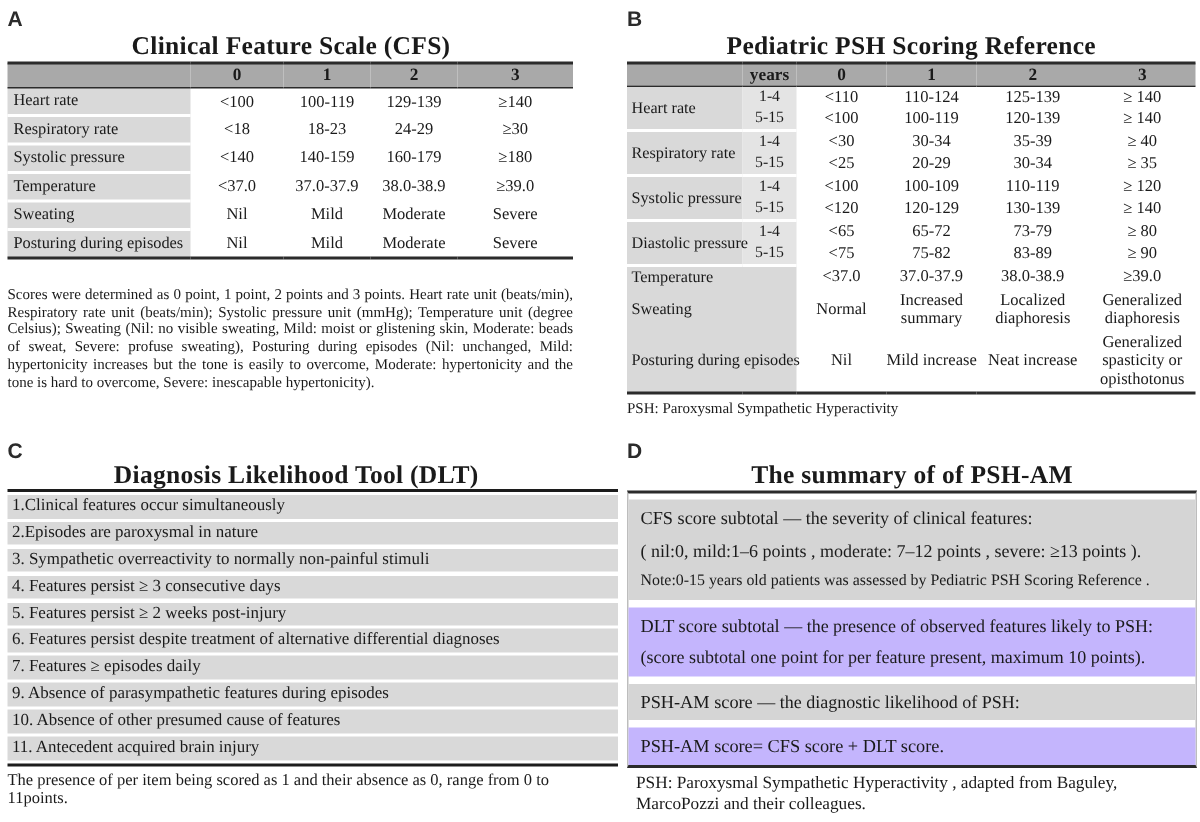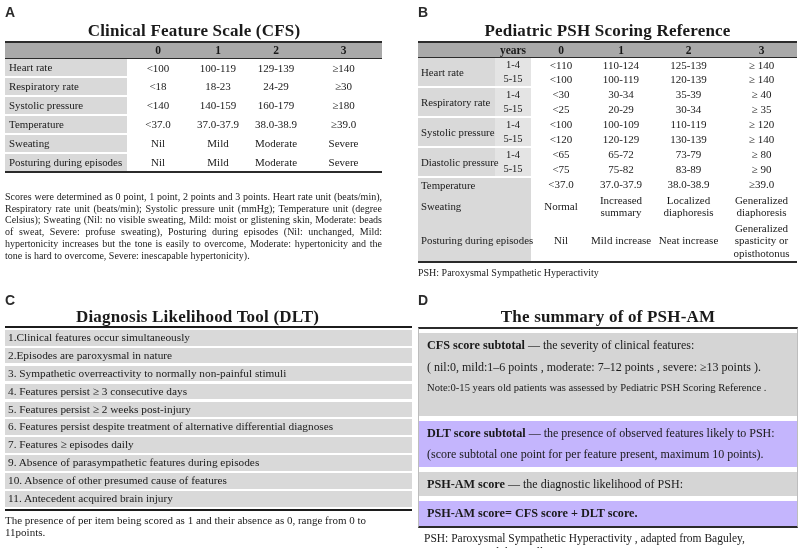--- a/index.html
+++ b/index.html
@@ -69,22 +69,22 @@
   .sum-box {
     border-top:2px solid #2b2b2b; border-bottom:2px solid #2b2b2b;
     border-left:1px solid #bdbdbd; border-right:1px solid #bdbdbd;
     margin-top:4px; padding-top:4px; width:380px; background:#fff;
   }
   .blk { padding:5px 8px 4px 8px; margin-bottom:5px; }
   .blk.dark { background:#d5d5d5; }
   .blk.light { background:#c4b5fd; }
   .blk p { font-size:12px; line-height:14.5px; margin-bottom:7px; }
   .blk p:last-child { margin-bottom:1px; }
-  .blk .lead { font-weight:bold; font-size:12.2px; }
-  .blk p.note { font-size:10.6px; margin-bottom:16px; }
+  .blk .lead { font-weight:normal; font-size:12.2px; }
+  .blk p.note { font-size:10.6px; margin-bottom:0; }
   .footnoteD { font-size:11.5px; line-height:14.5px; padding:3px 2px 0 6px; }
 </style>
 </head>
 <body>
 
 <div class="panel" style="left:5px; top:4px; width:378px;">
   <div class="panel-letter">A</div>
   <div class="panel-title">Clinical Feature Scale (CFS)</div>
   <table class="tbl tblA">
     <colgroup>

